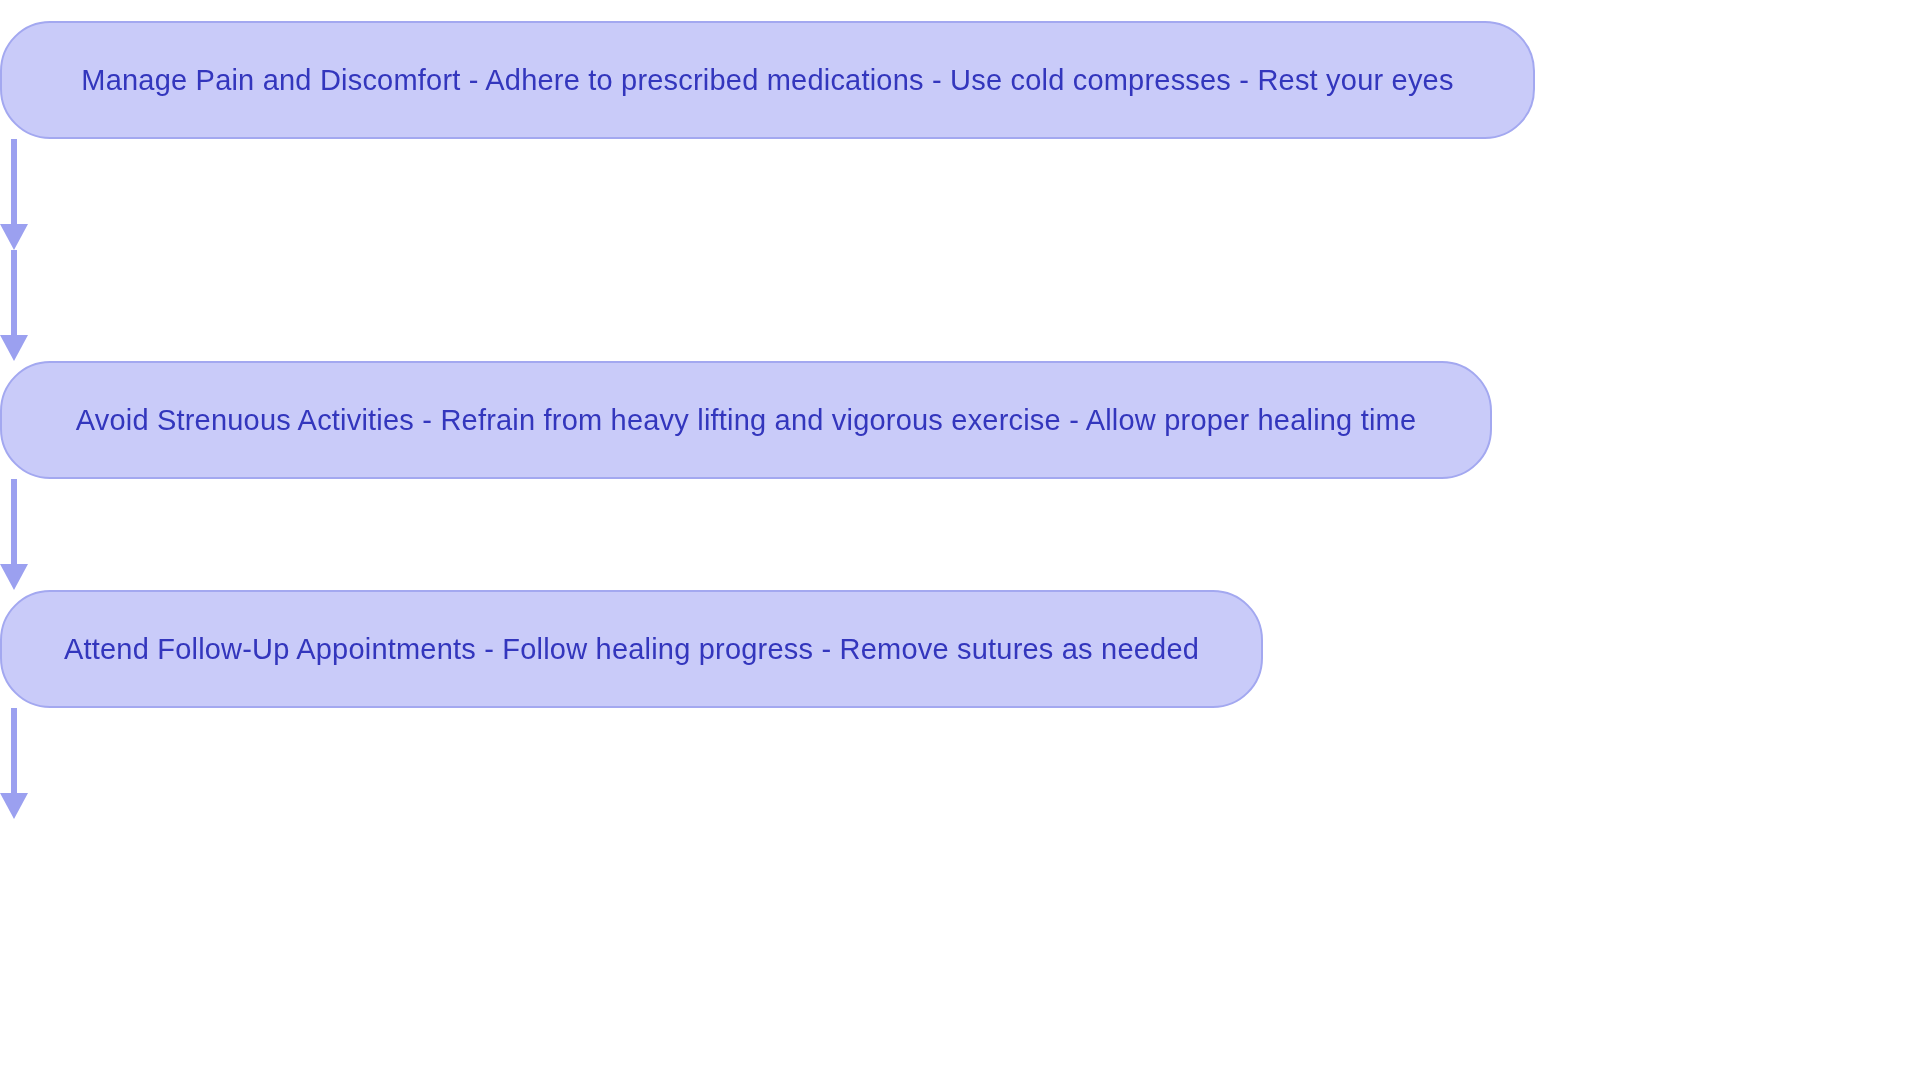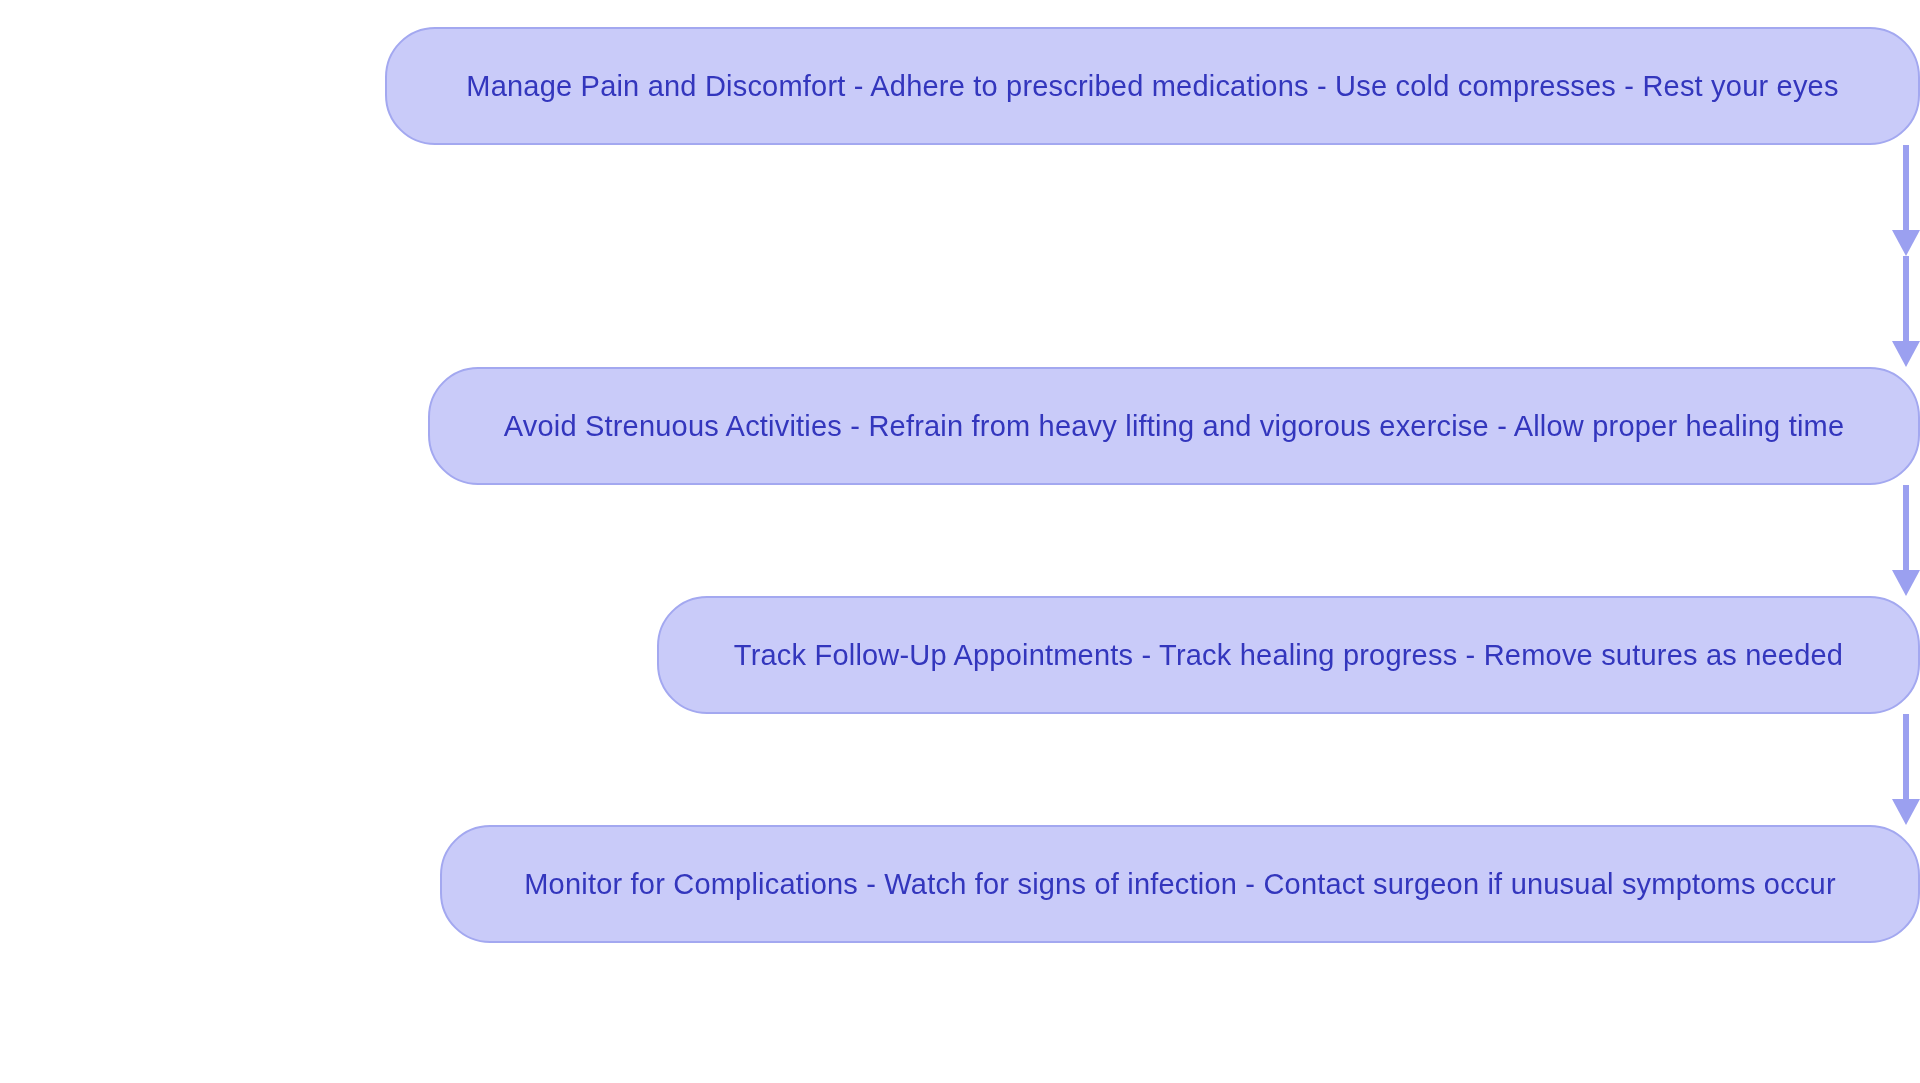--- a/index.html
+++ b/index.html
@@ -11,24 +11,24 @@
     height: 1083px;
     background: #ffffff;
     font-family: "Liberation Sans", sans-serif;
     overflow: hidden;
   }
   .canvas {
     position: relative;
     width: 1920px;
     height: 1083px;
     box-sizing: border-box;
-    padding-top: 27px;
+    padding-top: 21px;
     display: flex;
     flex-direction: column;
-    align-items: flex-end;
+    align-items: flex-start;
   }
   .node {
     box-sizing: border-box;
     height: 118px;
     border: 2px solid var(--node-border, #a3a8f0);
     background: var(--node-fill, #c9cbf9);
     border-radius: 50px;
     display: flex;
     align-items: center;
     justify-content: center;
@@ -89,25 +89,22 @@
   <div class="node node-3">
     <span class="node-label">Avoid Strenuous Activities - Refrain from heavy lifting and vigorous exercise - Allow proper healing time</span>
   </div>
 
   <div class="arrow">
     <div class="arrow-shaft"></div>
     <div class="arrow-head"></div>
   </div>
 
   <div class="node node-4">
-    <span class="node-label">Track Follow-Up Appointments - Track healing progress - Remove sutures as needed</span>
+    <span class="node-label">Attend Follow-Up Appointments - Follow healing progress - Remove sutures as needed</span>
   </div>
 
   <div class="arrow">
     <div class="arrow-shaft"></div>
     <div class="arrow-head"></div>
   </div>
 
-  <div class="node node-5">
-    <span class="node-label">Monitor for Complications - Watch for signs of infection - Contact surgeon if unusual symptoms occur</span>
-  </div>
 
 </div>
 
 </body></html>

